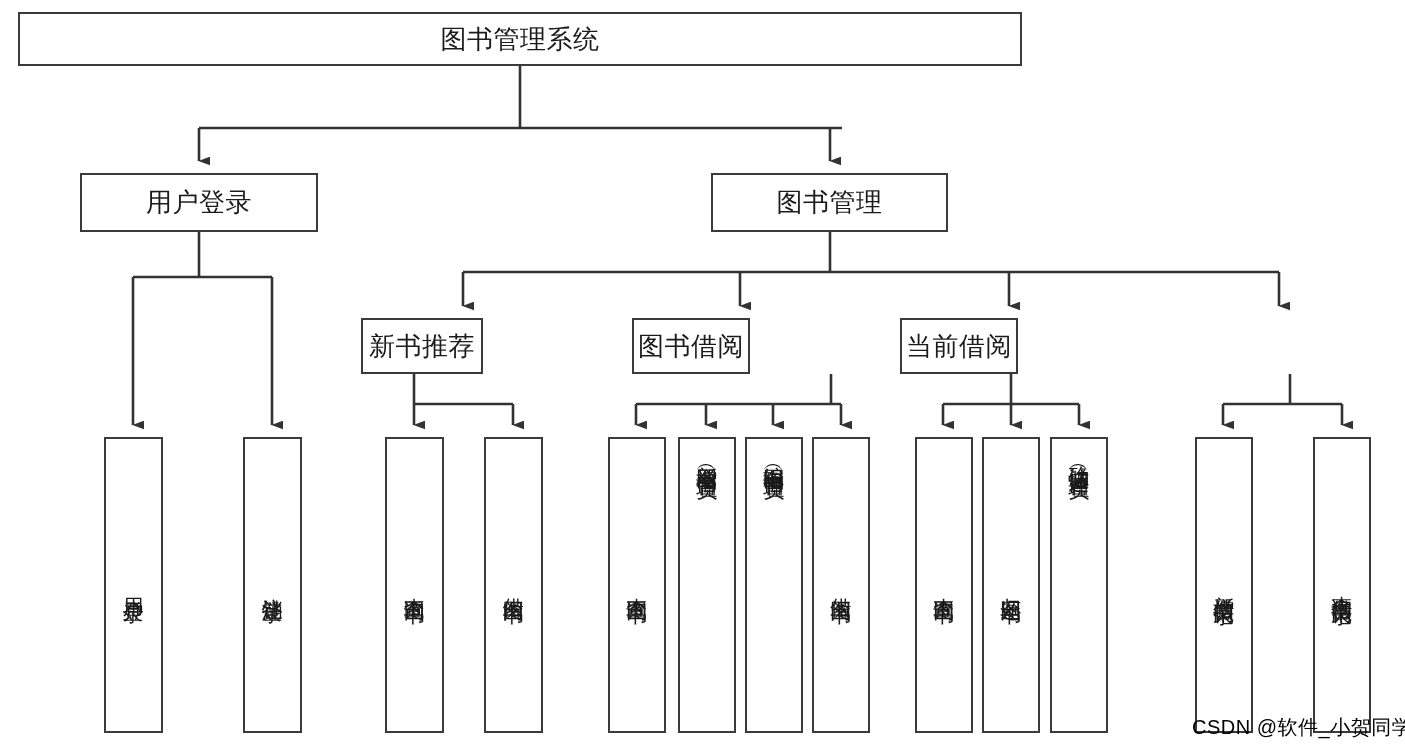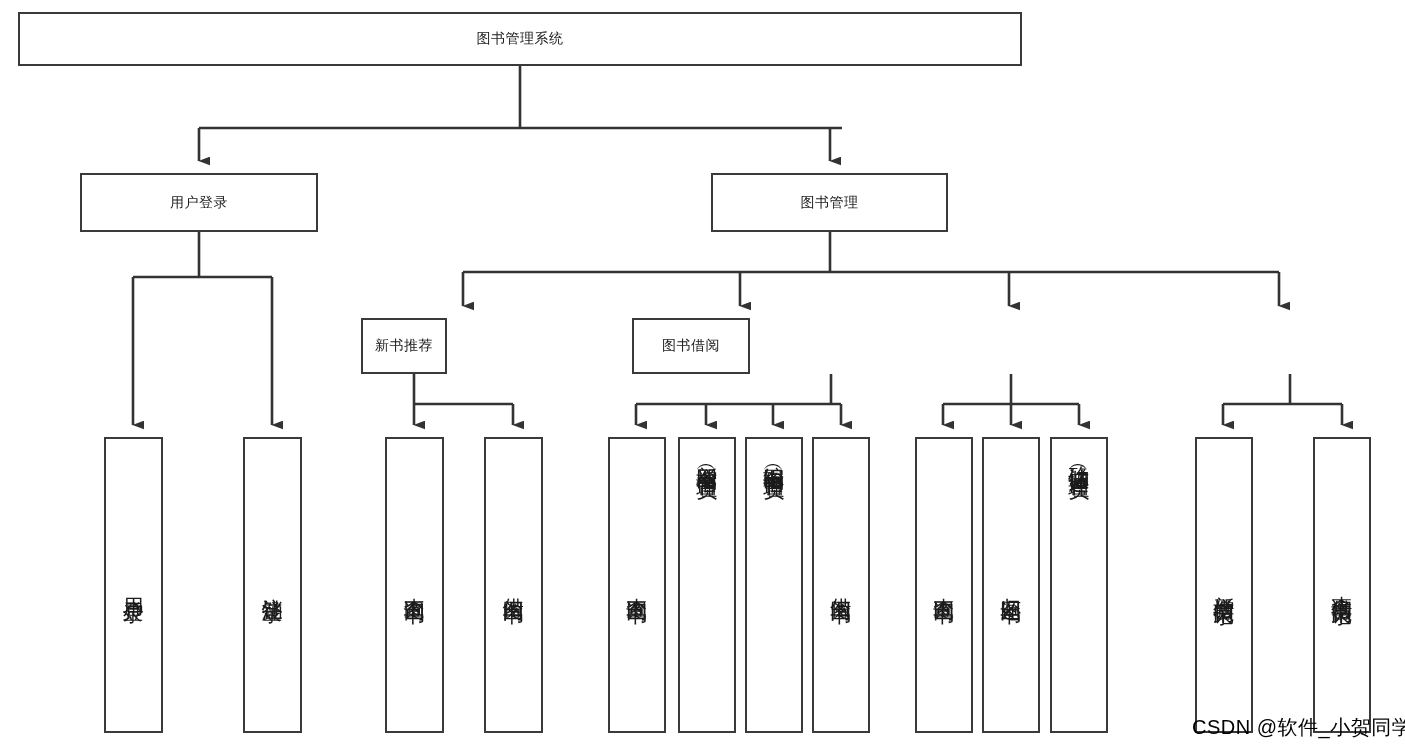--- a/index.html
+++ b/index.html
@@ -27,21 +27,21 @@
     box-sizing:border-box;
     background:#ffffff;
     border:2.5px solid #3a3a3a;
     display:flex;
     align-items:center;
     justify-content:center;
     color:#1b1b1b;
     overflow:hidden;
   }
   .node-h{
-    font-size:14px;
+    font-size:26px;
     line-height:1.1;
     letter-spacing:0.5px;
     white-space:nowrap;
   }
   
   .node-v{
     align-items:flex-start;
     justify-content:center;
     padding-top:10px;
   }
@@ -127,25 +127,28 @@
     <span>图书管理系统</span>
   </div>
 
   <div class="node node-h" style="left:80px;top:173px;width:238px;height:59px;">
     <span>用户登录</span>
   </div>
   <div class="node node-h" style="left:711px;top:173px;width:237px;height:59px;align-items:center;">
     <span>图书管理</span>
   </div>
 
-  <div class="node node-h" style="left:361px;top:318px;width:86px;height:56px;align-items:center;">
+  <div class="node node-h" style="left:361px;top:318px;width:122px;height:56px;align-items:center;">
     <span>新书推荐</span>
   </div>
   <div class="node node-h" style="left:632px;top:318px;width:118px;height:56px;">
     <span>图书借阅</span>
+  </div>
+  <div class="node node-h" style="left:900px;top:318px;width:118px;height:56px;">
+    <span>当前借阅</span>
   </div>
 
   <div class="node node-v center-v" style="left:104px;top:437px;width:59px;height:296px;">
     <span class="vtext">用户登录</span>
   </div>
   <div class="node node-v center-v" style="left:243px;top:437px;width:59px;height:296px;">
     <span class="vtext">注销登录</span>
   </div>
 
   <div class="node node-v center-v" style="left:385px;top:437px;width:59px;height:296px;">

